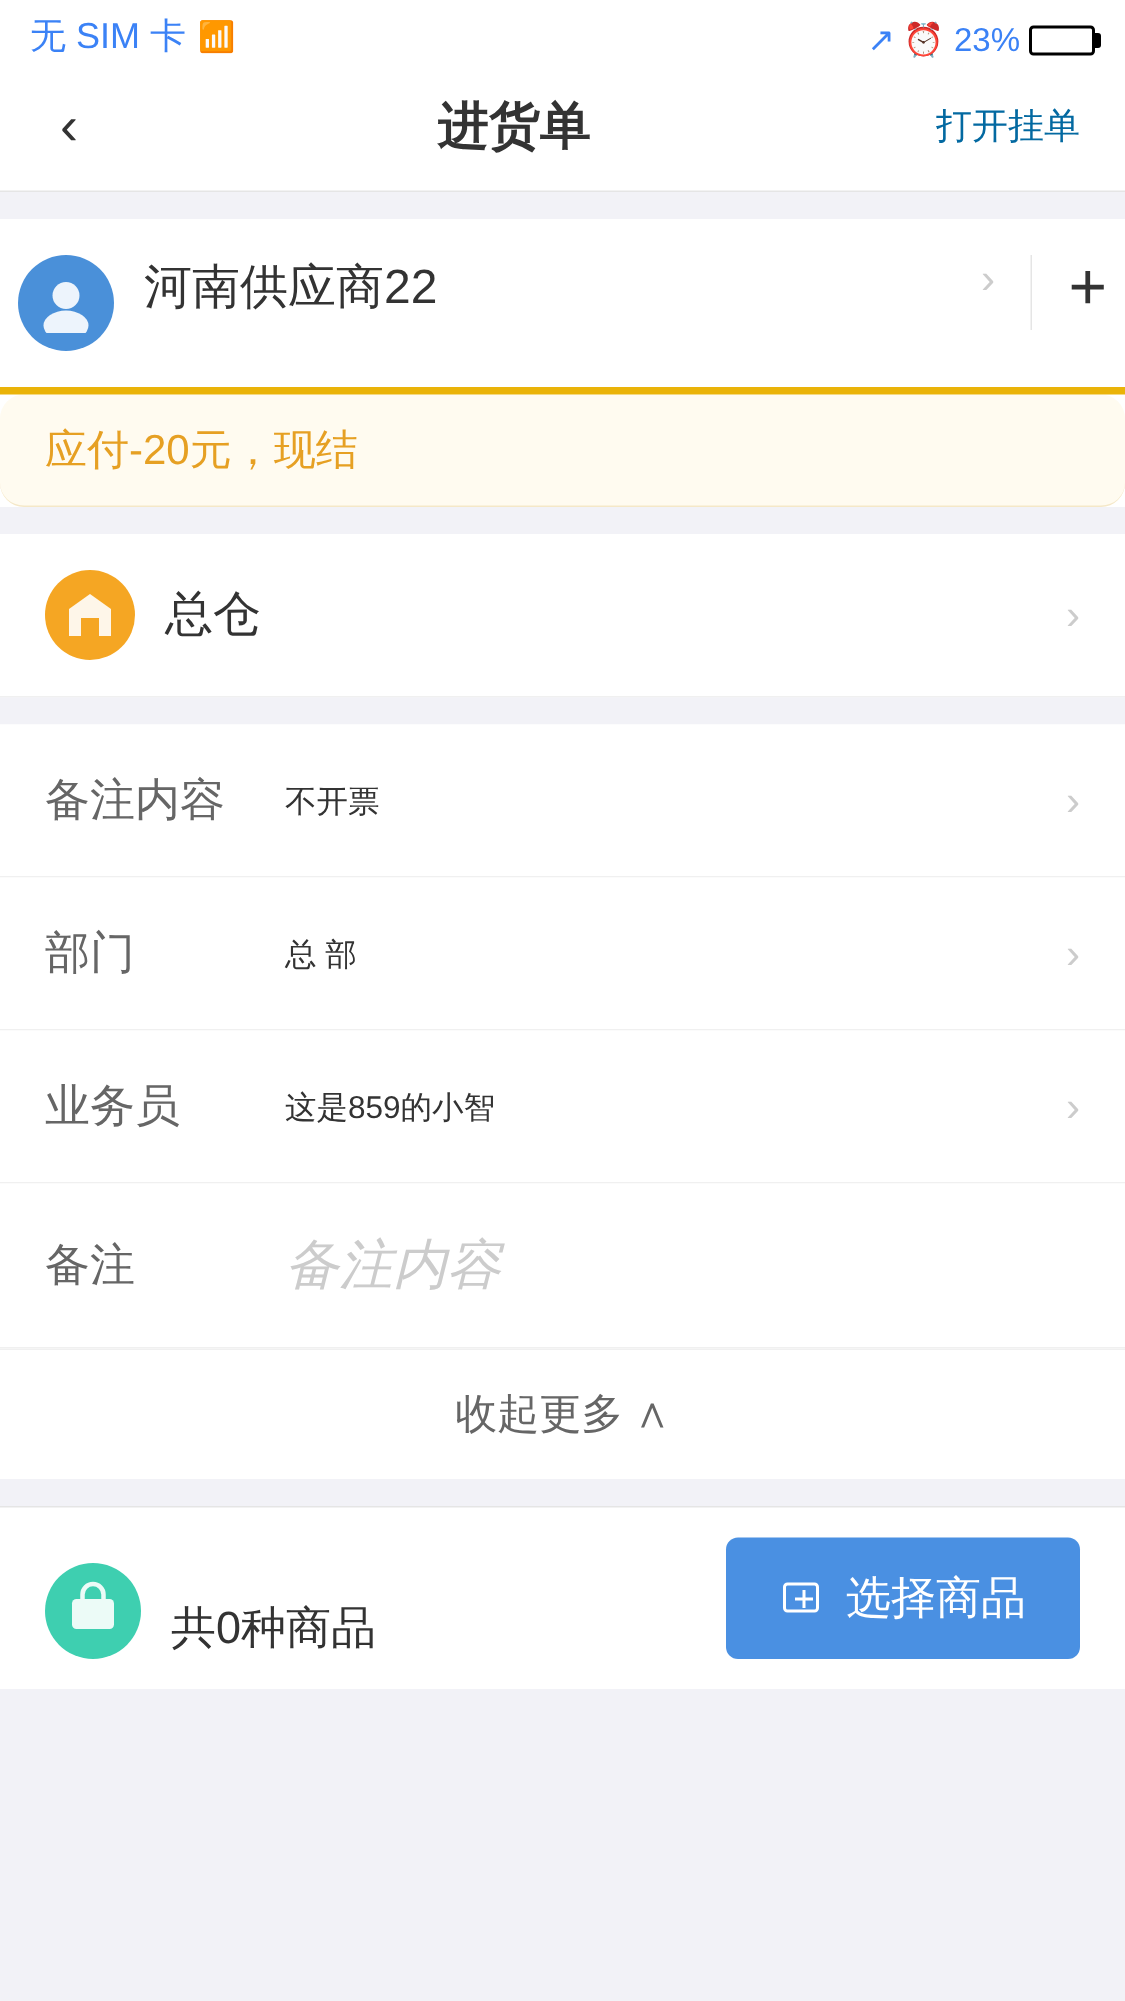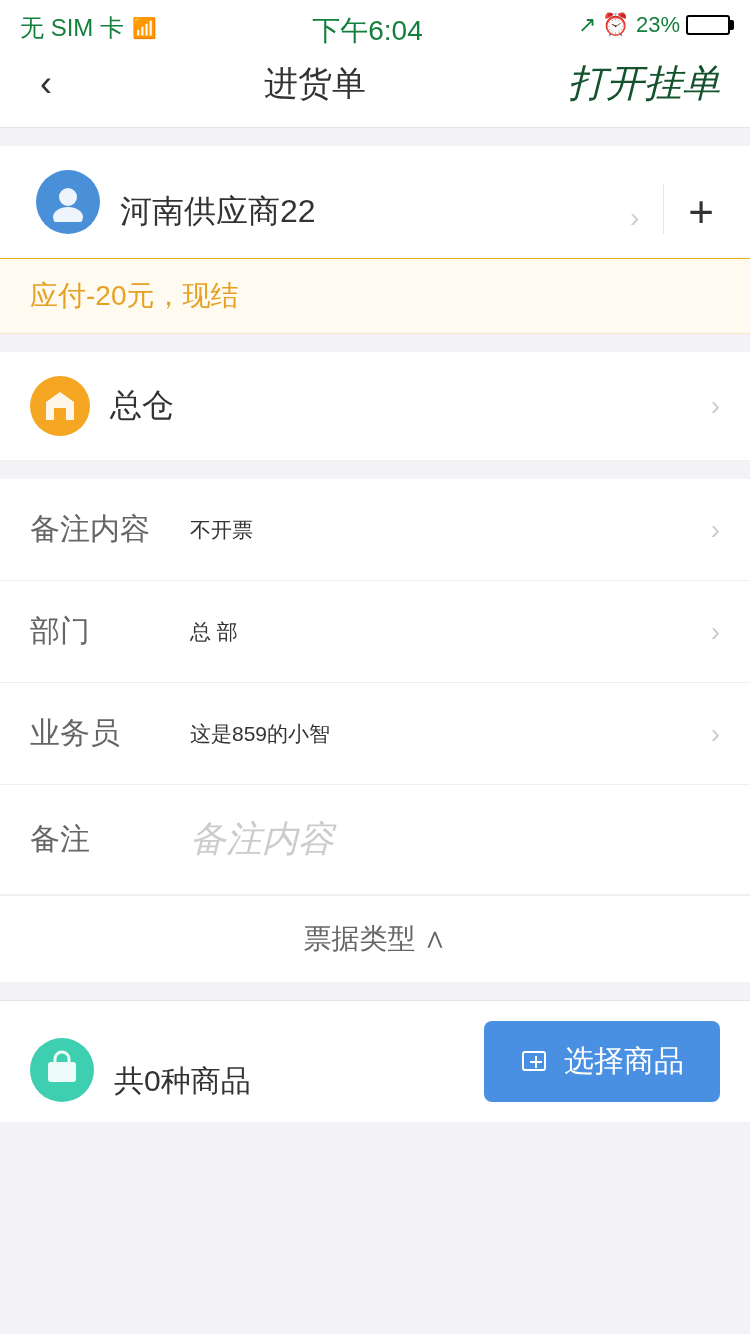--- a/index.html
+++ b/index.html
@@ -11,25 +11,25 @@
       background: #f2f2f7;
       font-size: 28px;
     }
 
     
     .status-bar {
       width: 100%;
       height: 40px;
       background: #fff;
       display: flex;
-      align-items: flex-start;
+      align-items: flex-end;
       justify-content: space-between;
-      padding: 12px 20px;
+      padding: 0 20px;
       font-size: 24px;
-      color: #15803d;
+      color: #3b82f6;
     }
     .status-left { display: flex; align-items: center; gap: 8px; }
     .status-center { font-size: 28px; font-weight: 500; }
     .status-right { display: flex; align-items: center; gap: 6px; font-size: 22px; }
     .battery-icon {
       width: 44px; height: 20px; border: 2px solid #000; border-radius: 3px;
       position: relative; display: inline-block; vertical-align: middle;
     }
     .battery-icon::after {
       content: '';
@@ -52,49 +52,48 @@
       border-bottom: 1px solid #e5e5e5;
     }
     .nav-back {
       font-size: 36px;
       color: #333;
       cursor: pointer;
       padding: 10px;
     }
     .nav-title {
       font-size: 34px;
-      font-weight: 400;
+      font-weight: 700;
       color: #333;
     }
     .nav-action {
-      font-size: 38px;
-      color: #14532d;
-      cursor: pointer;
-      font-style: italic;
+      font-size: 24px;
+      color: #0369a1;
+      cursor: pointer;
     }
 
     
     .section-divider {
       height: 18px;
       background: #f2f2f7;
     }
 
     
     .card {
       background: #fff;
       margin-bottom: 0;
     }
 
     
     .supplier-row {
       background: #fff;
       display: flex;
-      align-items: flex-end;
-      padding: 24px 36px;
-      border-bottom: 1px solid #eab308;
+      align-items: flex-start;
+      padding: 24px 12px;
+      border-bottom: 5px solid #eab308;
       position: relative;
     }
     .supplier-avatar {
       width: 64px; height: 64px;
       border-radius: 50%;
       background: #4a90d9;
       display: flex; align-items: center; justify-content: center;
       margin-right: 20px;
       flex-shrink: 0;
     }
@@ -122,20 +121,21 @@
       cursor: pointer;
     }
 
     
     .notice-banner {
       background: #fffbf0;
       padding: 18px 30px;
       font-size: 28px;
       color: #e6a023;
       border-bottom: 1px solid #f5e8c8;
+      border-radius: 16px;
     }
 
     
     .form-row {
       background: #fff;
       display: flex;
       align-items: center;
       padding: 30px 30px;
       border-bottom: 1px solid #f0f0f0;
       min-height: 88px;
@@ -231,21 +231,20 @@
     .wifi-icon { font-size: 20px; }
   </style>
 </head>
 <body>
 
 <div class="status-bar">
   <div class="status-left">
     <span>无 SIM 卡</span>
     <span class="wifi-icon">📶</span>
   </div>
-  <div class="status-center">下午6:04</div>
   <div class="status-right">
     <span>↗</span>
     <span>⏰</span>
     <span>23%</span>
     <span class="battery-icon">
       <span class="battery-fill"></span>
     </span>
   </div>
 </div>
 
@@ -310,21 +309,21 @@
     <span class="form-value">这是859的小智</span>
     <span class="chevron">›</span>
   </div>
 
   <div class="form-row">
     <span class="form-label">备注</span>
     <span class="form-placeholder">备注内容</span>
   </div>
 
   <div class="collapse-row">
-    <span>票据类型 ∧</span>
+    <span>收起更多 ∧</span>
   </div>
 </div>
 
 <div class="bottom-bar">
   <div class="product-icon">
     <svg width="40" height="40" viewBox="0 0 40 40" fill="none" xmlns="http://www.w3.org/2000/svg">
       <rect x="6" y="12" width="28" height="20" rx="3" fill="white" opacity="0.9"></rect>
       <path d="M13 12v-3a7 7 0 0 1 14 0v3" stroke="white" stroke-width="3" fill="none" opacity="0.9"></path>
     </svg>
   </div>

